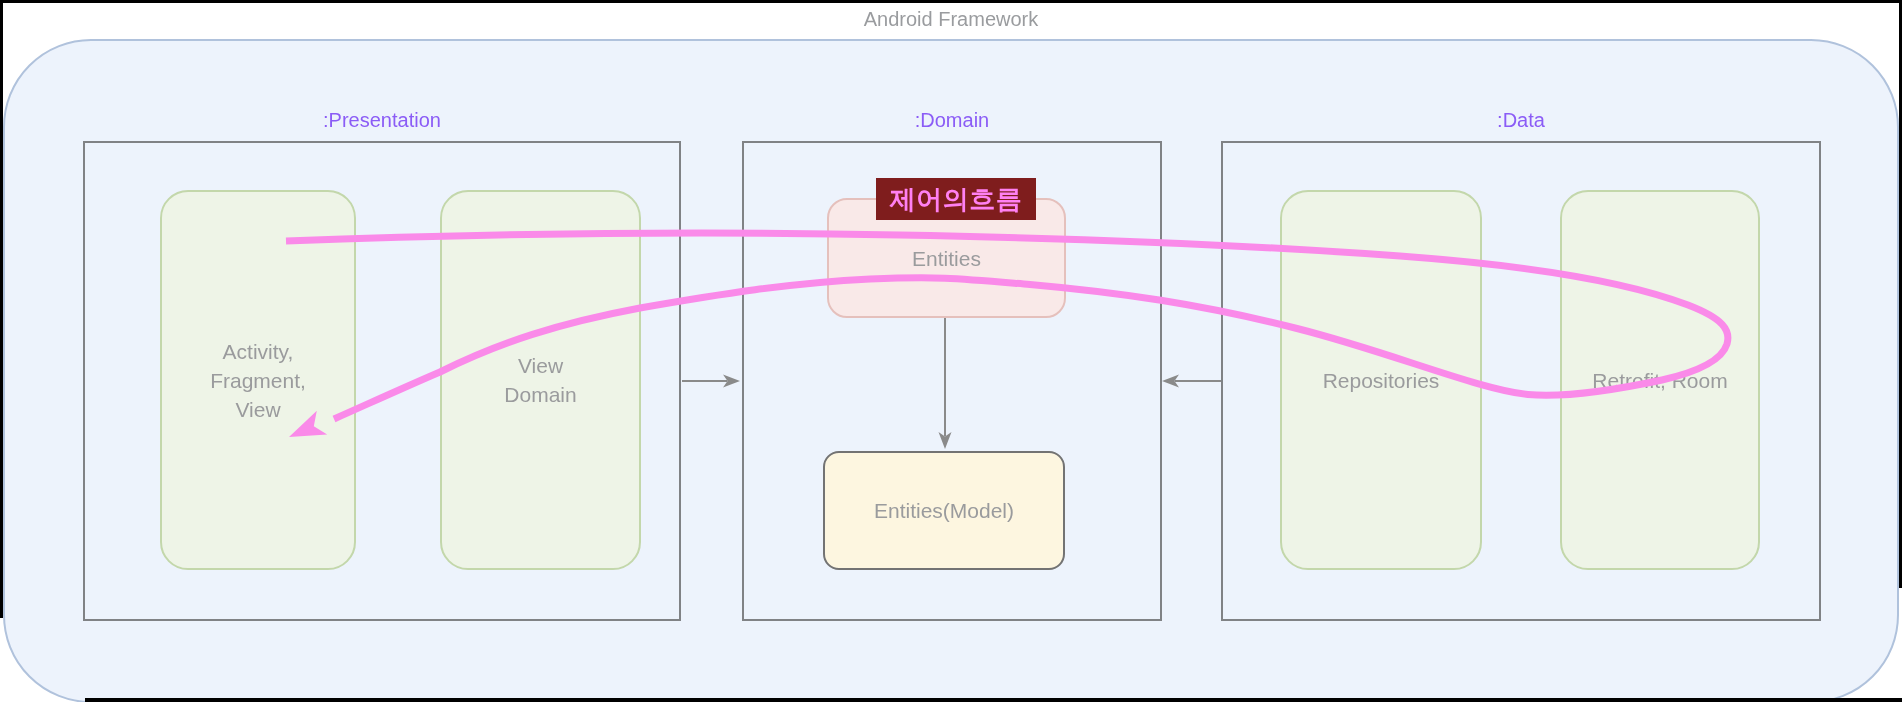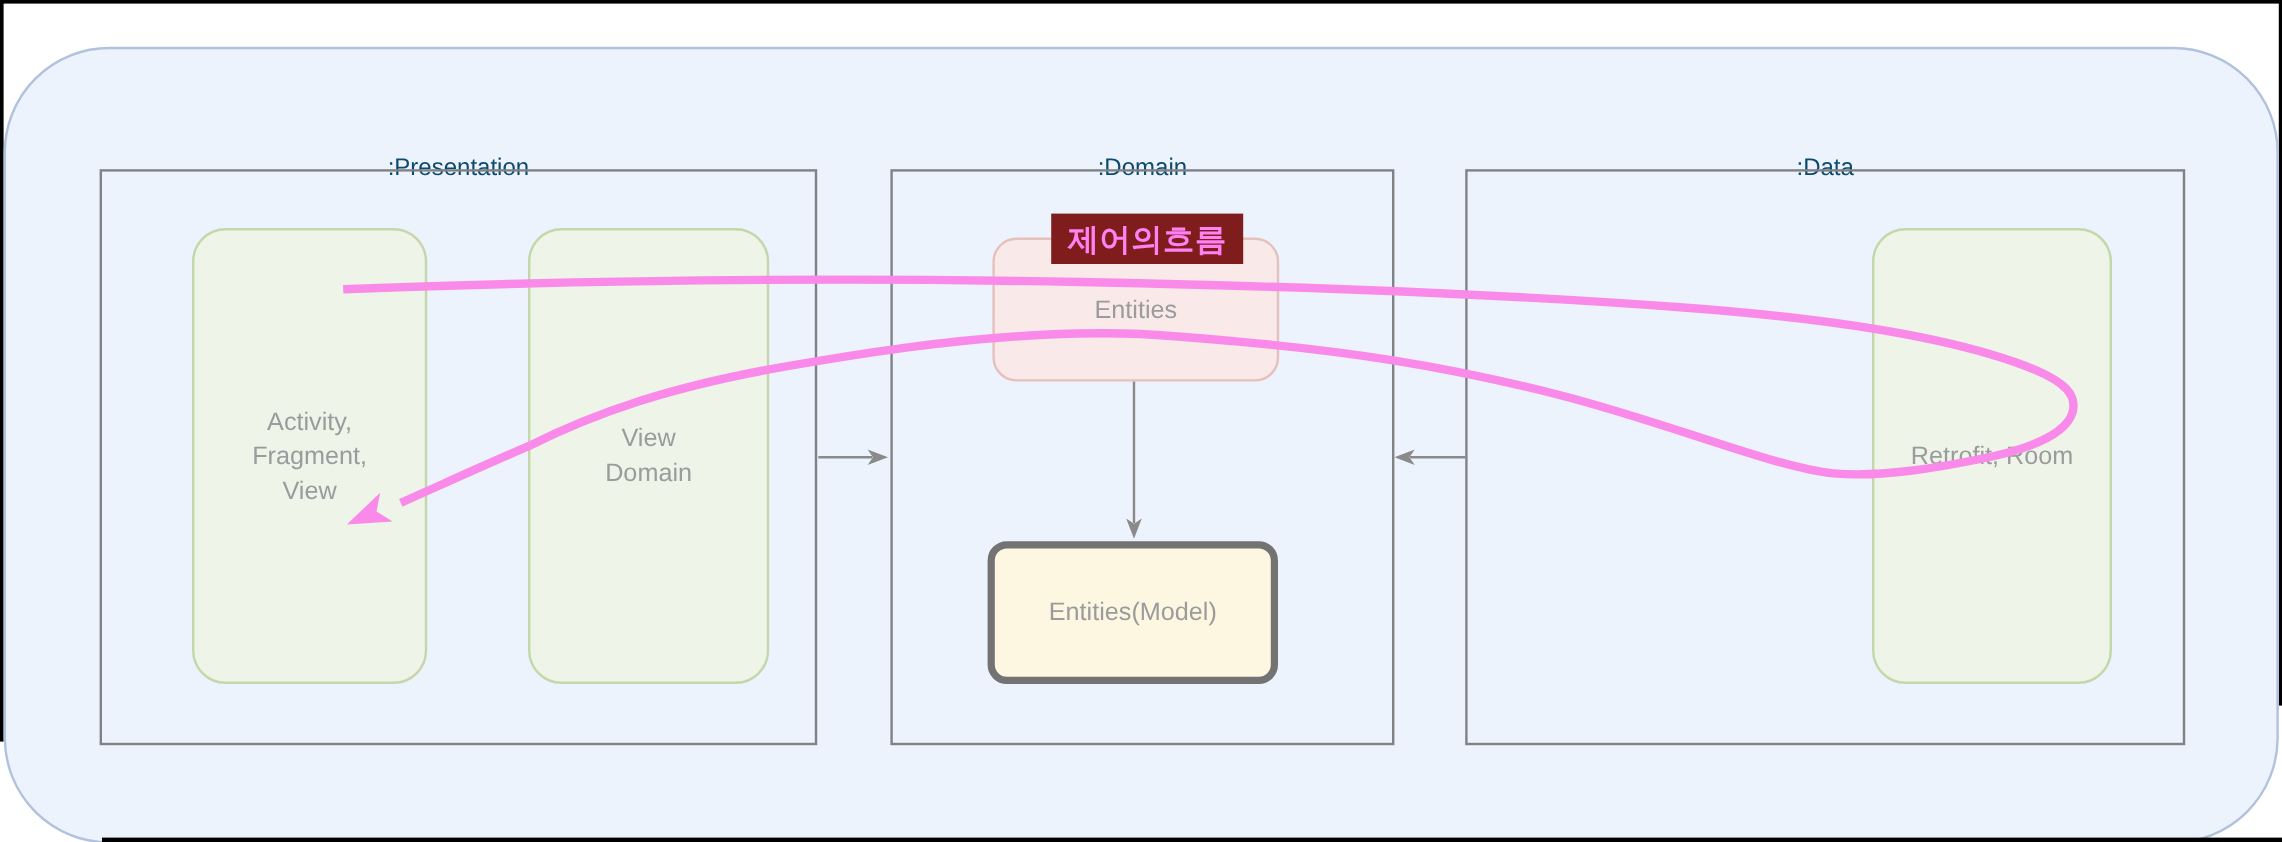--- a/index.html
+++ b/index.html
@@ -7,56 +7,57 @@
         font-family:"Liberation Sans","DejaVu Sans",sans-serif;}
   .frame-line{position:absolute;background:#000000;}
   .frame-top{left:0;top:0;width:1902px;height:3px;}
   .frame-left{left:0;top:0;width:3px;height:618px;}
   .frame-right{left:1899px;top:0;width:3px;height:588px;}
   .frame-bottom{left:85px;top:698px;width:1817px;height:4px;z-index:6;}
   .canvas{position:absolute;left:3px;top:39px;width:1892px;height:660px;
           background:#edf3fc;border:2px solid #b0c2dc;border-radius:88px;}
   .diagram-title{position:absolute;left:3px;top:8px;width:1896px;text-align:center;
           font-size:20px;color:#9a9c9f;}
-  .module-label{position:absolute;text-align:center;font-size:20px;color:#0c4a6e;top:109px;margin-top:20px;}
+  .module-label{position:absolute;text-align:center;font-size:20px;color:#8b5cf6;top:109px;}
   .module-box{position:absolute;top:141px;height:480px;border:2px solid #808285;box-sizing:border-box;}
   .mod-presentation{left:83px;width:598px;}
   .lab-presentation{left:83px;width:598px;}
   .mod-domain{left:742px;width:420px;}
   .lab-domain{left:742px;width:420px;}
   .mod-data{left:1221px;width:600px;}
   .lab-data{left:1221px;width:600px;}
   .node{position:absolute;box-sizing:border-box;display:flex;align-items:center;justify-content:center;
         text-align:center;font-size:21px;line-height:29px;color:#9a9b9d;}
   .green-node{top:190px;height:380px;background:#eef4e7;border:2px solid #c3d7ab;border-radius:28px;}
   .node-activity{left:160px;width:196px;}
   .node-viewmodel{left:440px;width:201px;}
   .node-repositories{left:1280px;width:202px;}
   .node-retrofit{left:1560px;width:200px;}
   .node-usecase{left:827px;top:198px;width:239px;height:120px;background:#f9e9e8;
         border:2px solid #e5c0bc;border-radius:20px;}
   .node-entities{left:823px;top:451px;width:242px;height:119px;background:#fdf6e0;
-        border:6px solid #737373;border-radius:16px;}
+        border:2px solid #737373;border-radius:16px;}
   .flow-label{position:absolute;left:876px;top:178px;width:160px;height:42px;background:#7f1d1d;
         color:#ff80f2;font-size:26px;font-weight:bold;display:flex;align-items:center;
         justify-content:center;z-index:5;letter-spacing:0.5px;}
   .overlay{position:absolute;left:0;top:0;width:1902px;height:702px;z-index:4;pointer-events:none;}
 </style>
 </head>
 <body>
 
 <div class="page">
 
   <div class="frame-line frame-top"></div>
   <div class="frame-line frame-left"></div>
   <div class="frame-line frame-right"></div>
 
   <div class="canvas"></div>
   <div class="frame-line frame-bottom"></div>
 
+  <div class="diagram-title">Android Framework</div>
 
   <div class="module-label lab-presentation">:Presentation</div>
   <div class="module-label lab-data">:Data</div>
   <div class="module-label lab-domain">:Domain</div>
 
   <div class="module-box mod-presentation"></div>
   <div class="module-box mod-domain"></div>
   <div class="module-box mod-data"></div>
 
   <div class="node green-node node-activity">
@@ -73,20 +74,23 @@
     </div>
   </div>
 
   <div class="node node-usecase">
     <span>Entities</span>
   </div>
   <div class="node node-entities">
     <span>Entities(Model)</span>
   </div>
 
+  <div class="node green-node node-repositories">
+    <span>Repositories</span>
+  </div>
   <div class="node green-node node-retrofit">
     <span>Retrofit, Room</span>
   </div>
 
   <svg class="overlay" viewBox="0 0 1902 702">
 
     <g>
       <line x1="682" y1="381" x2="727" y2="381" stroke="#8a8a8a" stroke-width="2"></line>
       <polygon points="740,381 723,374.5 727.5,381 723,387.5" fill="#8a8a8a"></polygon>
     </g>

